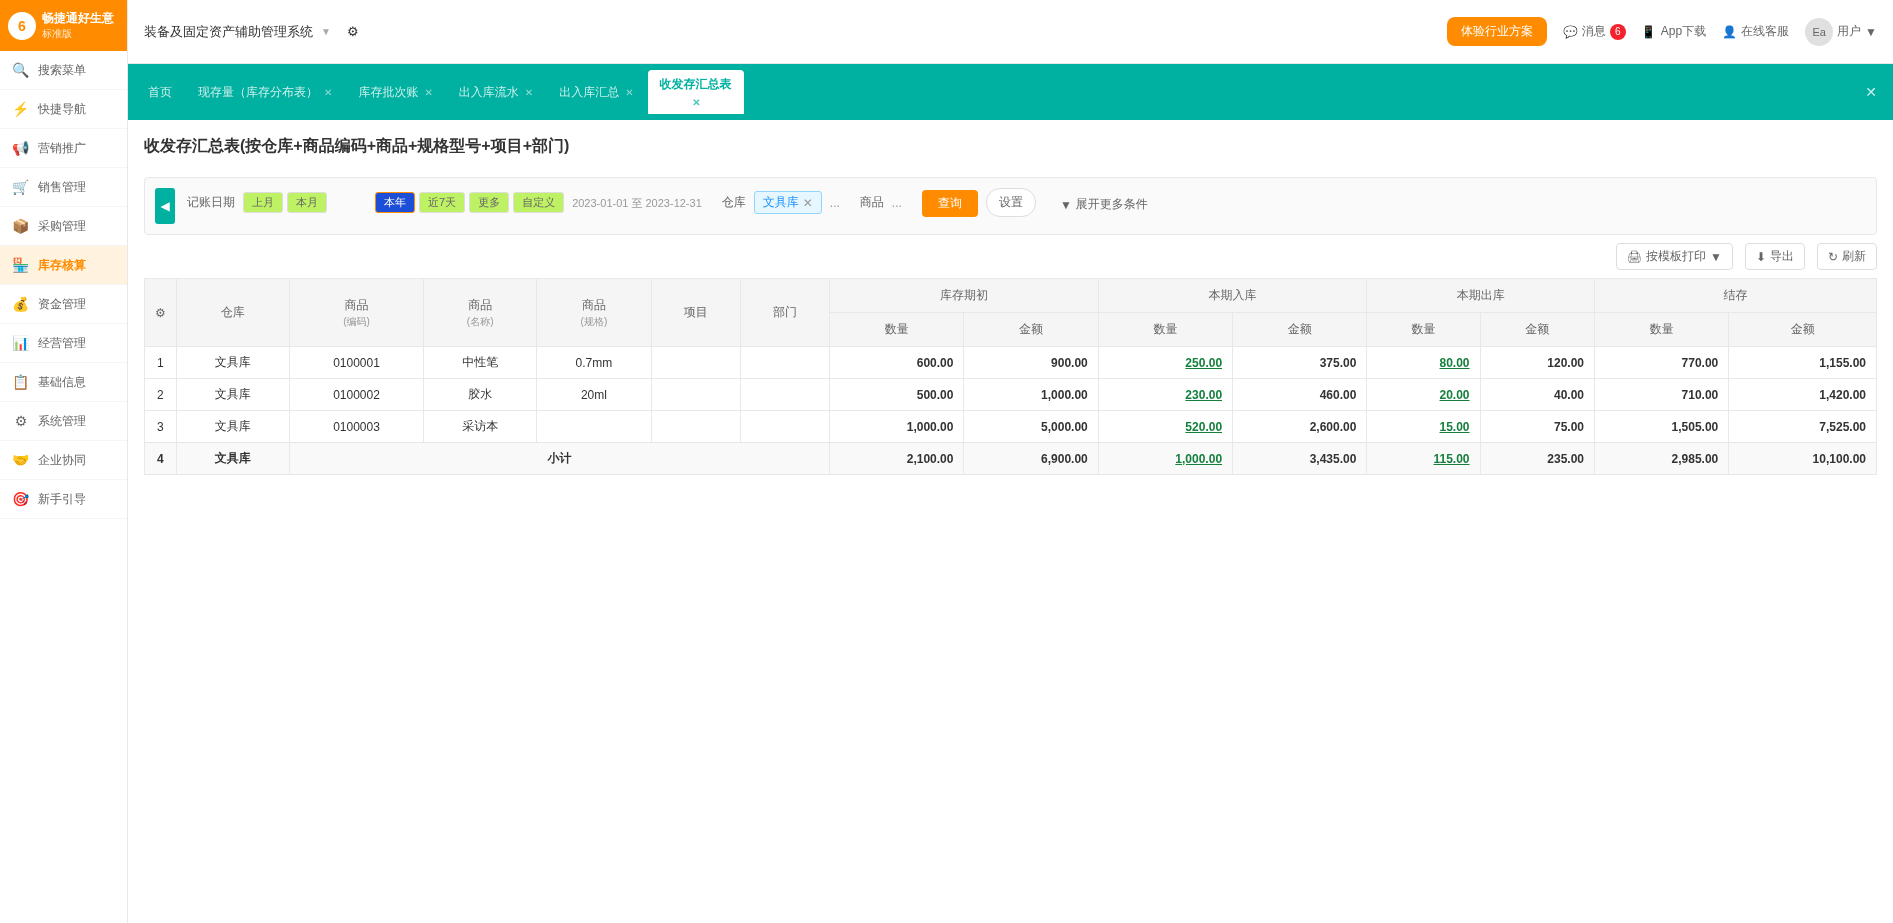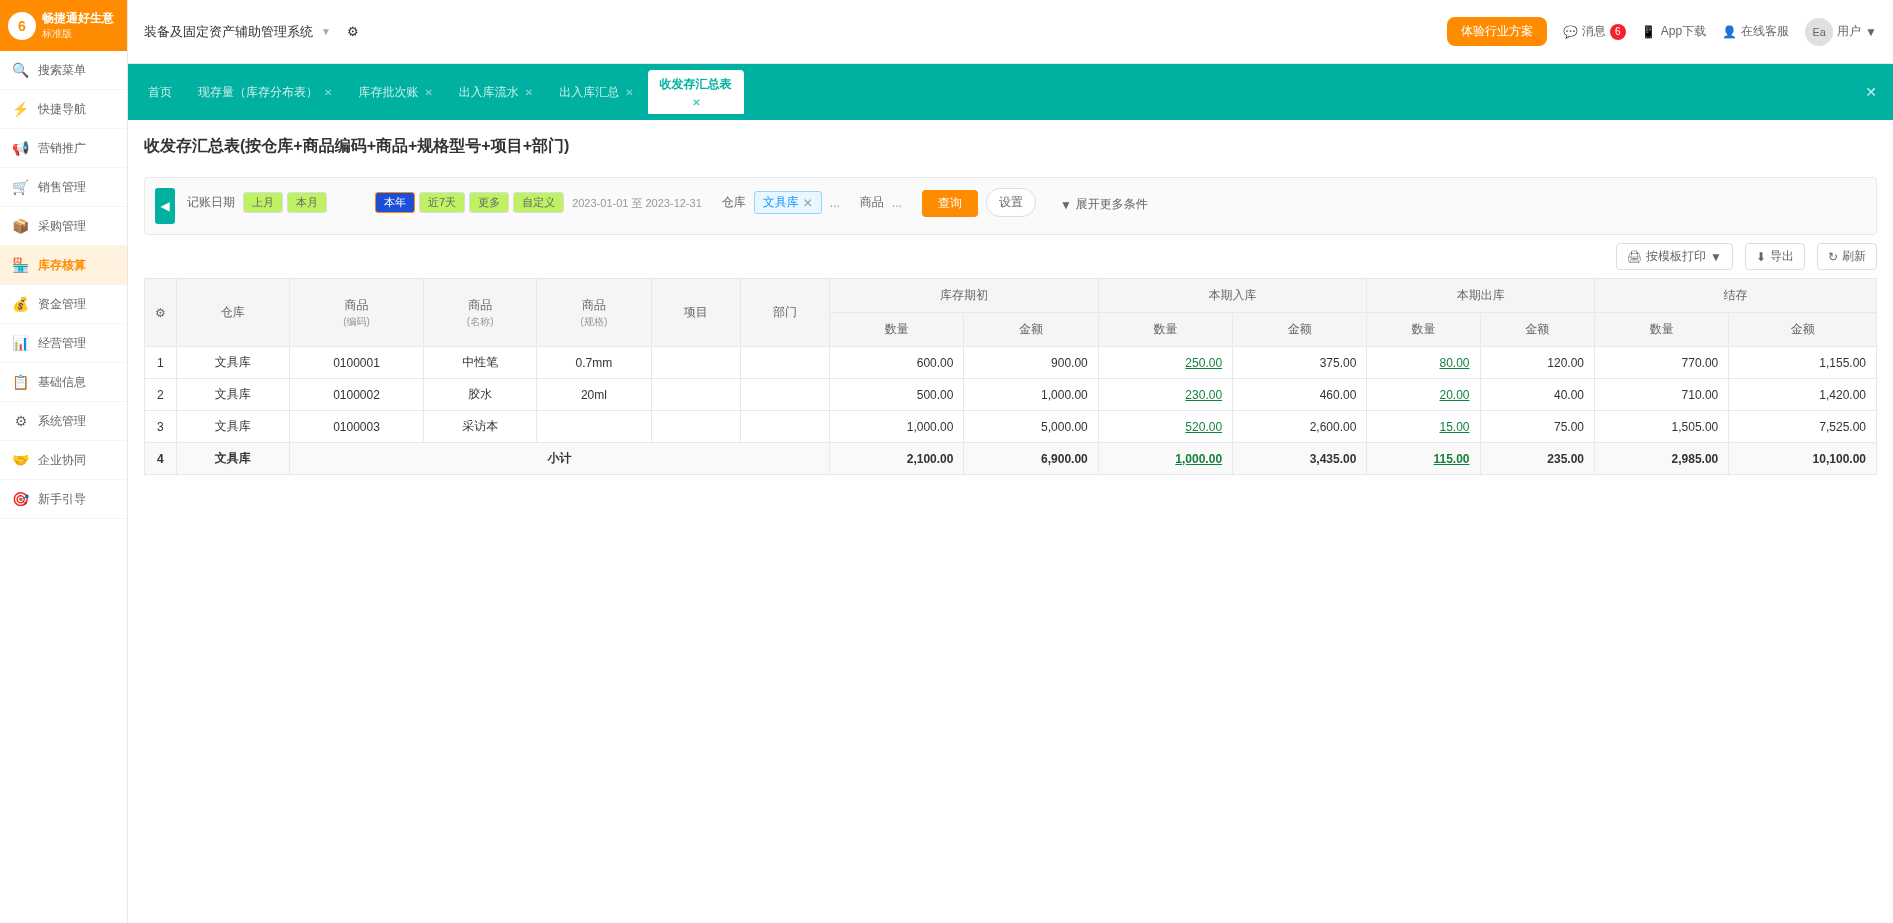--- a/index.html
+++ b/index.html
@@ -51,21 +51,21 @@
     
     .toolbar { display: flex; align-items: center; justify-content: space-between; margin-bottom: 8px; }
     .toolbar-left { display: flex; align-items: center; gap: 8px; }
     .toolbar-right { display: flex; align-items: center; gap: 12px; }
     .toolbar-btn { display: flex; align-items: center; gap: 4px; color: #666; cursor: pointer; font-size: 12px; border: 1px solid #ddd; padding: 4px 10px; border-radius: 4px; background: #fff; }
 
     
     .data-table { width: 100%; border-collapse: collapse; font-size: 12px; }
     .data-table th { background: #f5f5f5; border: 1px solid #e8e8e8; padding: 8px 10px; text-align: center; font-weight: normal; color: #666; white-space: nowrap; }
     .data-table td { border: 1px solid #e8e8e8; padding: 7px 10px; text-align: center; color: #333; }
-    .data-table .num-col { text-align: right; }
+    .data-table .num-col { text-align: right; font-weight: bold; }
     .data-table .link-val { color: #15803d; text-decoration: underline; cursor: pointer; }
     .data-table .subtotal-row td { font-weight: bold; background: #f9f9f9; }
     .th-group { text-align: center; }
     .col-settings { width: 30px; }
 
     
     .bottom-bar { background: #f9f9f9; border-top: 1px solid #e8e8e8; padding: 8px 16px; display: flex; align-items: center; font-size: 12px; }
     .bottom-bar .total-label { color: #333; font-weight: bold; min-width: 200px; }
     .bottom-bar .total-values { display: flex; gap: 0; flex: 1; }
     .total-cell { flex: 1; text-align: right; padding: 0 10px; font-weight: bold; color: #333; }

